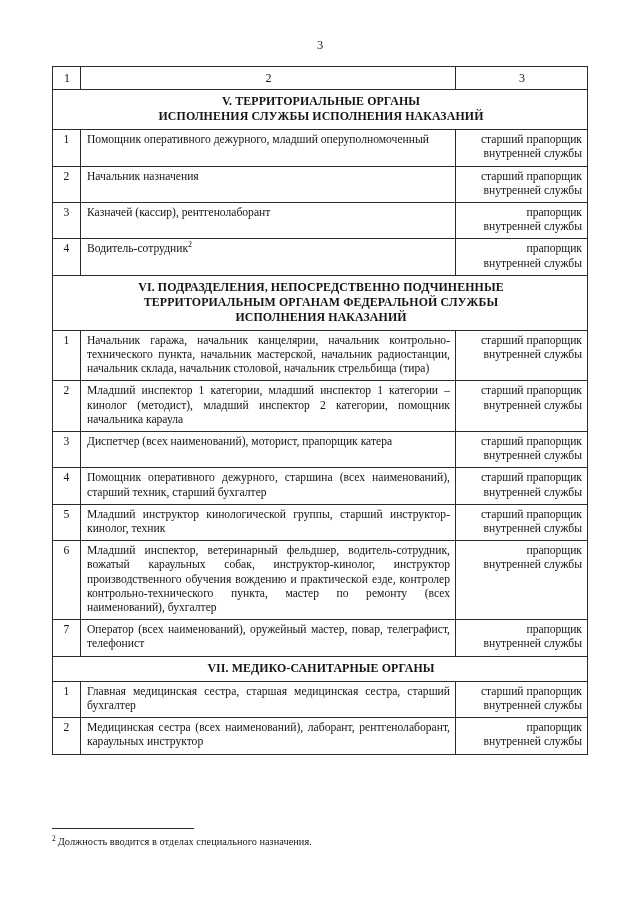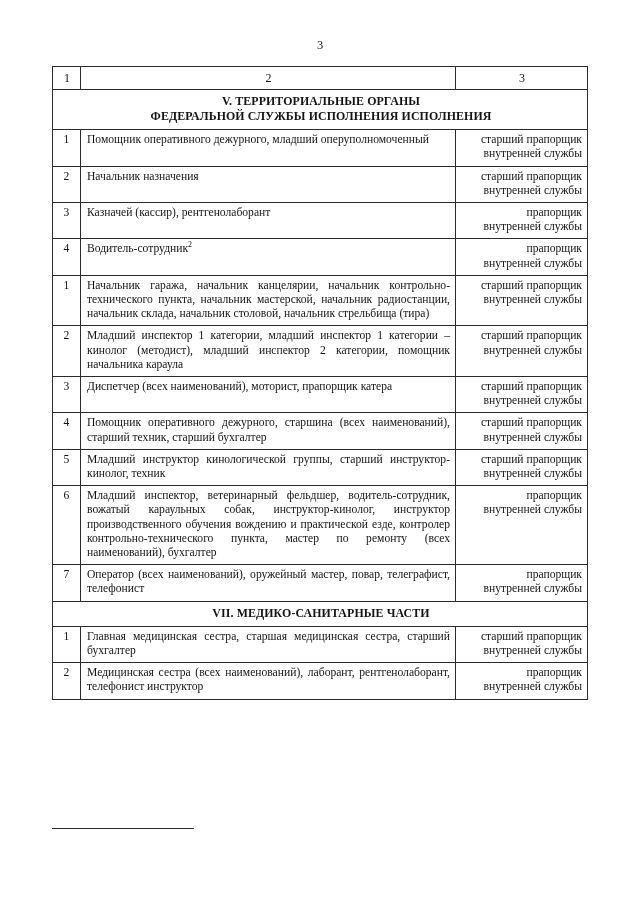--- a/index.html
+++ b/index.html
@@ -137,21 +137,21 @@
       <col class="c-post">
       <col class="c-rank">
     </colgroup>
     <tbody>
         <tr class="head-row">
           <td>1</td>
           <td>2</td>
           <td>3</td>
         </tr>
         <tr class="section-row">
-          <td colspan="3"><span>V. ТЕРРИТОРИАЛЬНЫЕ ОРГАНЫ</span><br><span>ФЕДЕРАЛЬНОЙ СЛУЖБЫ ИСПОЛНЕНИЯ ИСПОЛНЕНИЯ</span></td>
+          <td colspan="3"><span>V. ТЕРРИТОРИАЛЬНЫЕ ОРГАНЫ</span><br><span>ИСПОЛНЕНИЯ СЛУЖБЫ ИСПОЛНЕНИЯ НАКАЗАНИЙ</span></td>
         </tr>
         <tr>
           <td class="num">1</td>
           <td class="post"><span>Помощник оперативного дежурного, младший оперуполномоченный</span></td>
           <td class="rank"><span>старший прапорщик</span><br><span>внутренней службы</span></td>
         </tr>
         <tr>
           <td class="num">2</td>
           <td class="post"><span>Начальник назначения</span></td>
           <td class="rank"><span>старший прапорщик</span><br><span>внутренней службы</span></td>
@@ -159,20 +159,23 @@
         <tr>
           <td class="num">3</td>
           <td class="post"><span>Казначей (кассир), рентгенолаборант</span></td>
           <td class="rank"><span>прапорщик</span><br><span>внутренней службы</span></td>
         </tr>
         <tr>
           <td class="num">4</td>
           <td class="post"><span>Водитель-сотрудник</span><sup class="fn">2</sup></td>
           <td class="rank"><span>прапорщик</span><br><span>внутренней службы</span></td>
         </tr>
+        <tr class="section-row">
+          <td colspan="3"><span>VI. ПОДРАЗДЕЛЕНИЯ, НЕПОСРЕДСТВЕННО ПОДЧИНЕННЫЕ</span><br><span>ТЕРРИТОРИАЛЬНЫМ ОРГАНАМ ФЕДЕРАЛЬНОЙ СЛУЖБЫ</span><br><span>ИСПОЛНЕНИЯ НАКАЗАНИЙ</span></td>
+        </tr>
         <tr>
           <td class="num">1</td>
           <td class="post"><span>Начальник гаража, начальник канцелярии, начальник контрольно-технического пункта, начальник мастерской, начальник радиостанции, начальник склада, начальник столовой, начальник стрельбища (тира)</span></td>
           <td class="rank"><span>старший прапорщик</span><br><span>внутренней службы</span></td>
         </tr>
         <tr>
           <td class="num">2</td>
           <td class="post"><span>Младший инспектор 1 категории, младший инспектор 1 категории – кинолог (методист), младший инспектор 2 категории, помощник начальника караула</span></td>
           <td class="rank"><span>старший прапорщик</span><br><span>внутренней службы</span></td>
         </tr>
@@ -195,32 +198,35 @@
           <td class="num">6</td>
           <td class="post"><span>Младший инспектор, ветеринарный фельдшер, водитель-сотрудник, вожатый караульных собак, инструктор-кинолог, инструктор производственного обучения вождению и практической езде, контролер контрольно-технического пункта, мастер по ремонту (всех наименований), бухгалтер</span></td>
           <td class="rank"><span>прапорщик</span><br><span>внутренней службы</span></td>
         </tr>
         <tr>
           <td class="num">7</td>
           <td class="post"><span>Оператор (всех наименований), оружейный мастер, повар, телеграфист, телефонист</span></td>
           <td class="rank"><span>прапорщик</span><br><span>внутренней службы</span></td>
         </tr>
         <tr class="section-row">
-          <td colspan="3"><span>VII. МЕДИКО-САНИТАРНЫЕ ЧАСТИ</span></td>
+          <td colspan="3"><span>VII. МЕДИКО-САНИТАРНЫЕ ОРГАНЫ</span></td>
         </tr>
         <tr>
           <td class="num">1</td>
           <td class="post"><span>Главная медицинская сестра, старшая медицинская сестра, старший бухгалтер</span></td>
           <td class="rank"><span>старший прапорщик</span><br><span>внутренней службы</span></td>
         </tr>
         <tr>
           <td class="num">2</td>
-          <td class="post"><span>Медицинская сестра (всех наименований), лаборант, рентгенолаборант, телефонист инструктор</span></td>
+          <td class="post"><span>Медицинская сестра (всех наименований), лаборант, рентгенолаборант, караульных инструктор</span></td>
           <td class="rank"><span>прапорщик</span><br><span>внутренней службы</span></td>
         </tr>
       </tbody>
   </table>
 
   <div class="footnote-area">
     <div class="footnote-rule"></div>
+    <div class="footnote-text">
+      <span class="marker">2</span><span>Должность вводится в отделах специального назначения.</span>
+    </div>
   </div>
 
 </div>
 
 </body></html>

